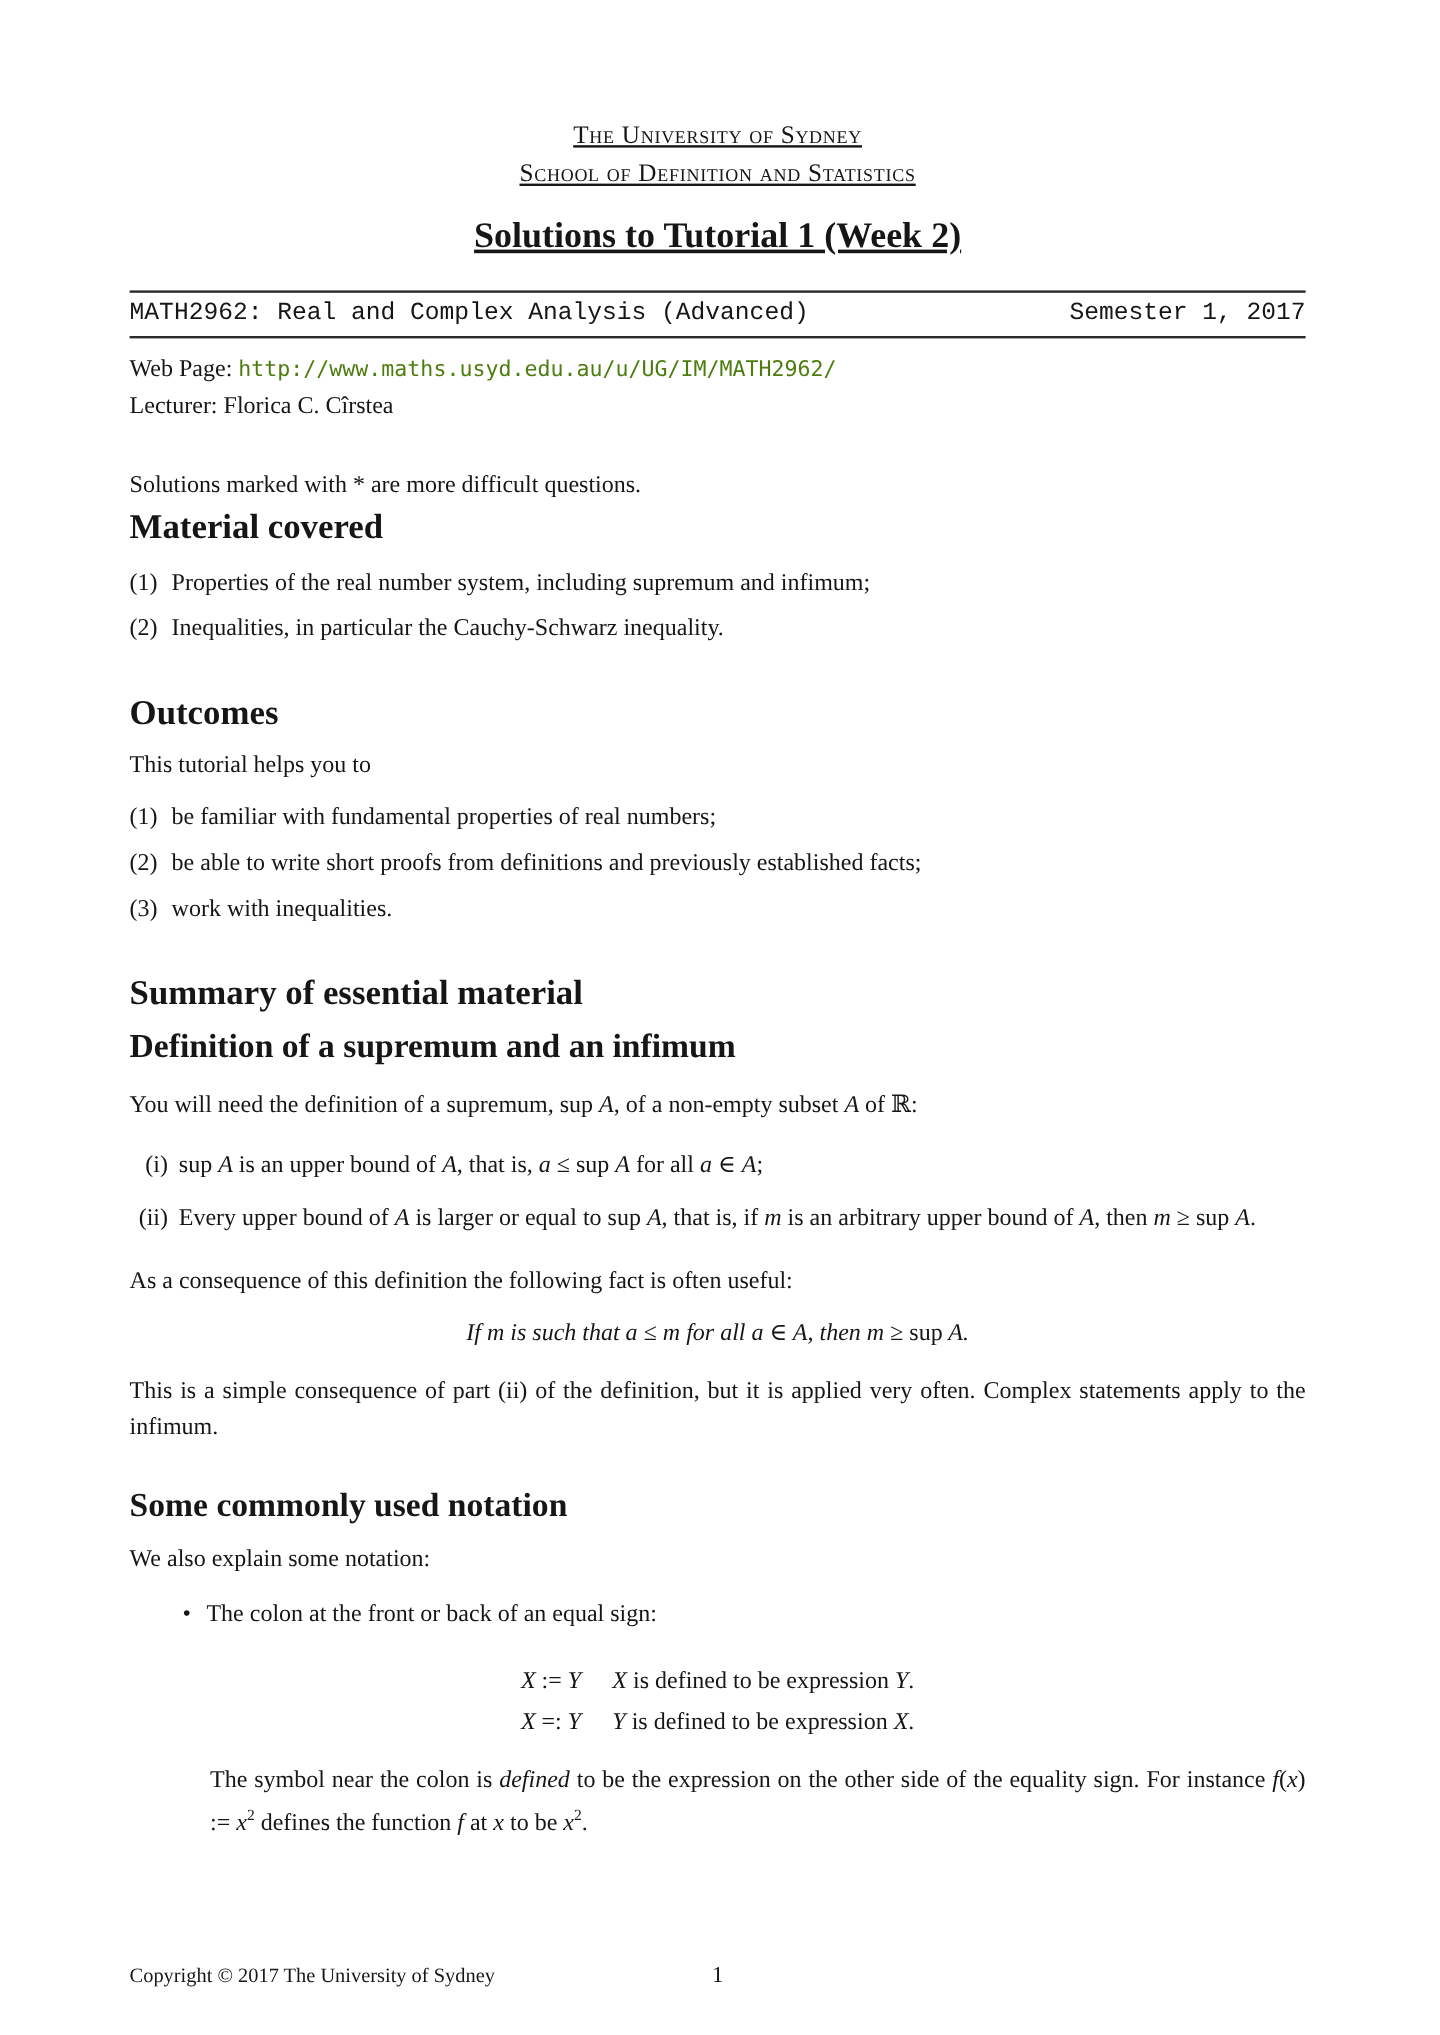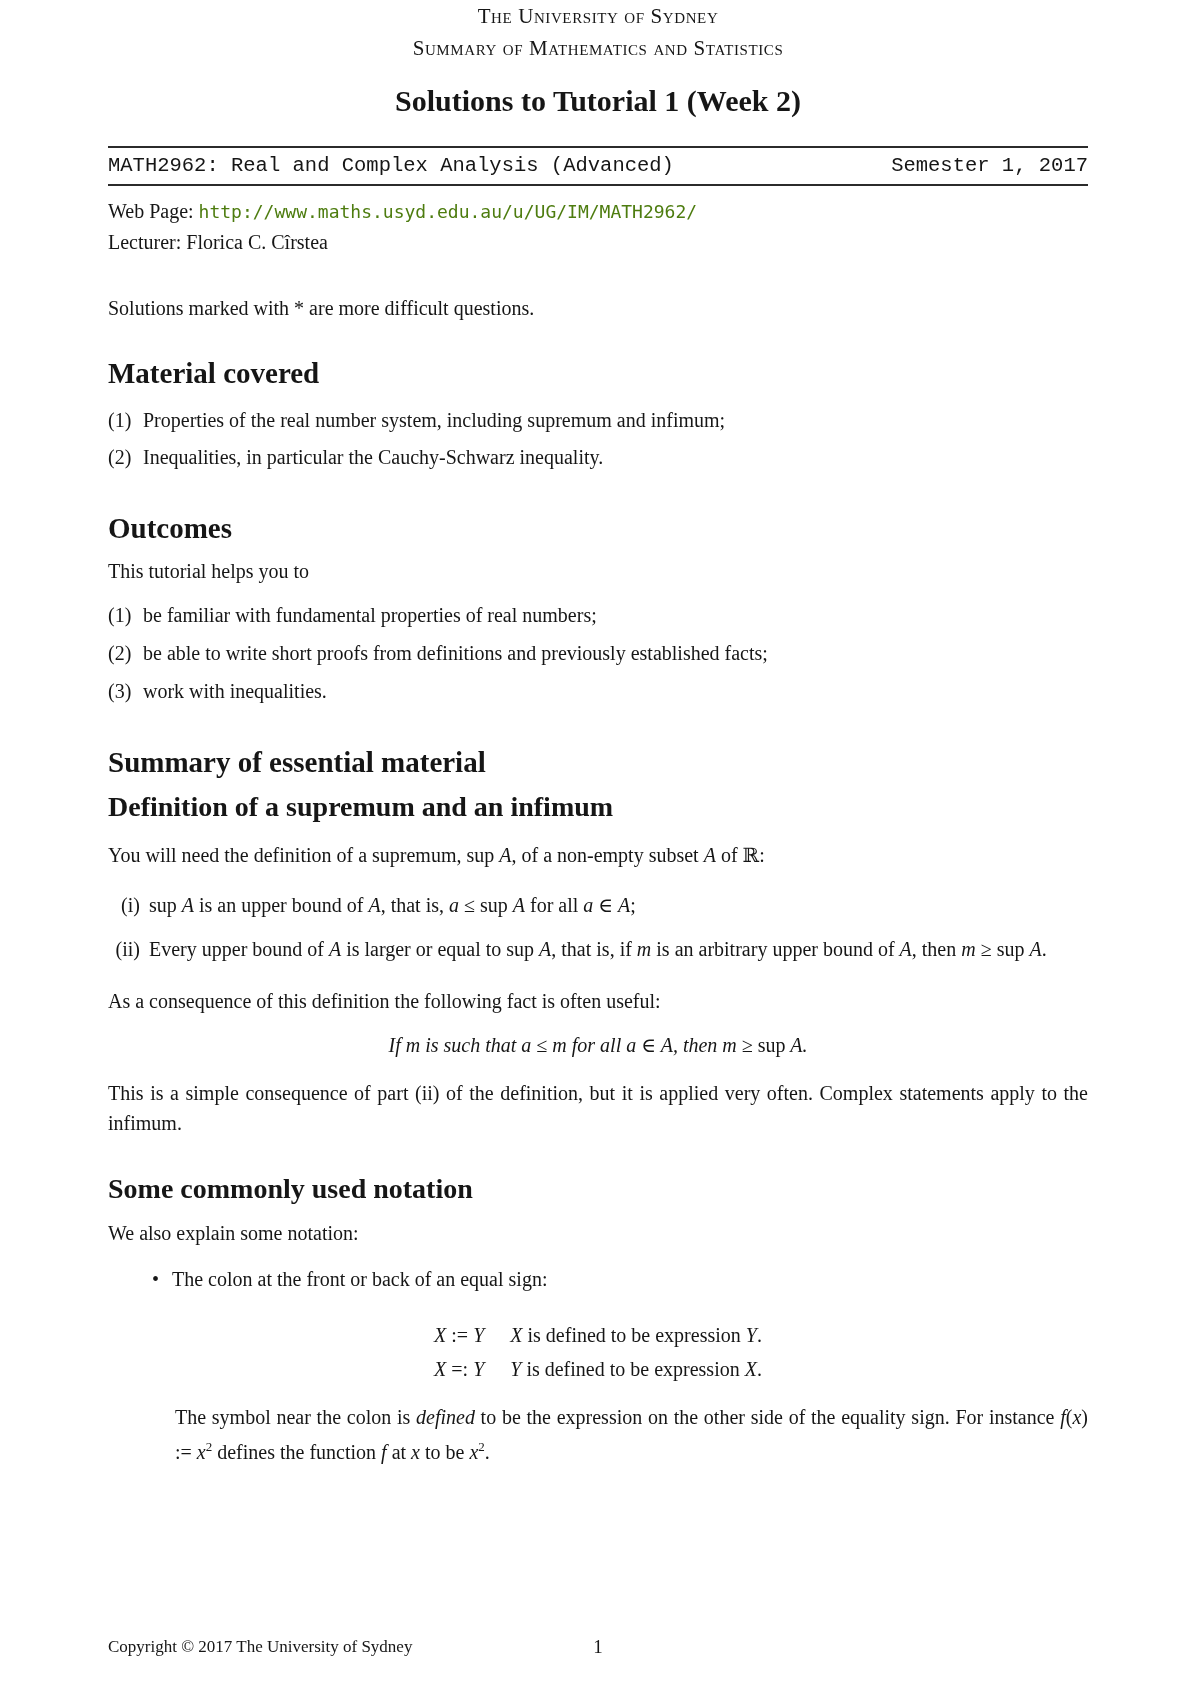--- a/index.html
+++ b/index.html
@@ -1,21 +1,21 @@
 <!DOCTYPE html>
 <html><head>
 <meta charset="utf-8">
 <style>
   html,body{margin:0;padding:0;background:#ffffff;}
   .page{position:relative;width:1200px;height:1696px;background:#ffffff;overflow:hidden;
         font-family:"Liberation Serif","DejaVu Serif",serif;color:#161616;}
   .content{position:absolute;left:108px;top:0;width:980px;}
   .hdr-line{text-align:center;font-variant:small-caps;letter-spacing:0.6px;
             font-size:21px;line-height:32px;}
-  .hdr-block{}
+  .hdr-block{padding-top:96px;text-decoration:underline;}
   .doc-title{text-align:center;font-size:30px;font-weight:bold;line-height:38px;margin-top:18px;}
   .rule{height:2px;background:#2b2b2b;}
   .coursebar{display:flex;justify-content:space-between;align-items:baseline;
              font-size:20.5px;line-height:36px;font-family:Liberation Mono, monospace;}
   .metaline{font-size:20px;line-height:30px;}
   .weburl{font-family:"DejaVu Sans Mono","Liberation Mono",monospace;color:#4d7c0f;
           font-size:18px;text-decoration:none;}
   .para{font-size:20px;line-height:30px;text-align:justify;}
   .h-section{font-size:29px;font-weight:bold;line-height:40px;}
   .h-sub{font-size:28px;font-weight:bold;line-height:30px;}
@@ -36,21 +36,21 @@
   .pagenum{position:absolute;left:0;right:0;top:0;text-align:center;font-size:19px;line-height:30px;}
 </style>
 </head>
 <body>
 
 <div class="page">
   <div class="content">
 
     <div class="hdr-block">
       <div class="hdr-line">The University of Sydney</div>
-      <div class="hdr-line">Summary of Mathematics and Statistics</div>
+      <div class="hdr-line">School of Definition and Statistics</div>
       <div class="doc-title">Solutions to Tutorial 1 (Week 2)</div>
     </div>
 
     <div class="rule" style="margin-top:26px"></div>
     <div class="coursebar">
       <span>MATH2962: Real and Complex Analysis (Advanced)</span>
       <span>Semester 1, 2017</span>
     </div>
     <div class="rule"></div>
 
@@ -58,21 +58,21 @@
       <span>Web Page:</span>
       <a class="weburl" href="#">http://www.maths.usyd.edu.au/u/UG/IM/MATH2962/</a>
     </div>
     <div class="metaline">
       <span>Lecturer:</span>
       <span>Florica C. Cîrstea</span>
     </div>
 
     <div class="para" style="margin-top:36px">Solutions marked with * are more difficult questions.</div>
 
-    <div class="h-section" style="margin-top:30px">Material covered</div>
+    <div class="h-section" style="">Material covered</div>
     <div class="nitem" style="margin-top:12px">
       <span class="nlab">(1)</span>
       <span class="ntext">Properties of the real number system, including supremum and infimum;</span>
     </div>
     <div class="nitem" style="margin-top:7px">
       <span class="nlab">(2)</span>
       <span class="ntext">Inequalities, in particular the Cauchy-Schwarz inequality.</span>
     </div>
 
     <div class="h-section" style="margin-top:36px">Outcomes</div>

